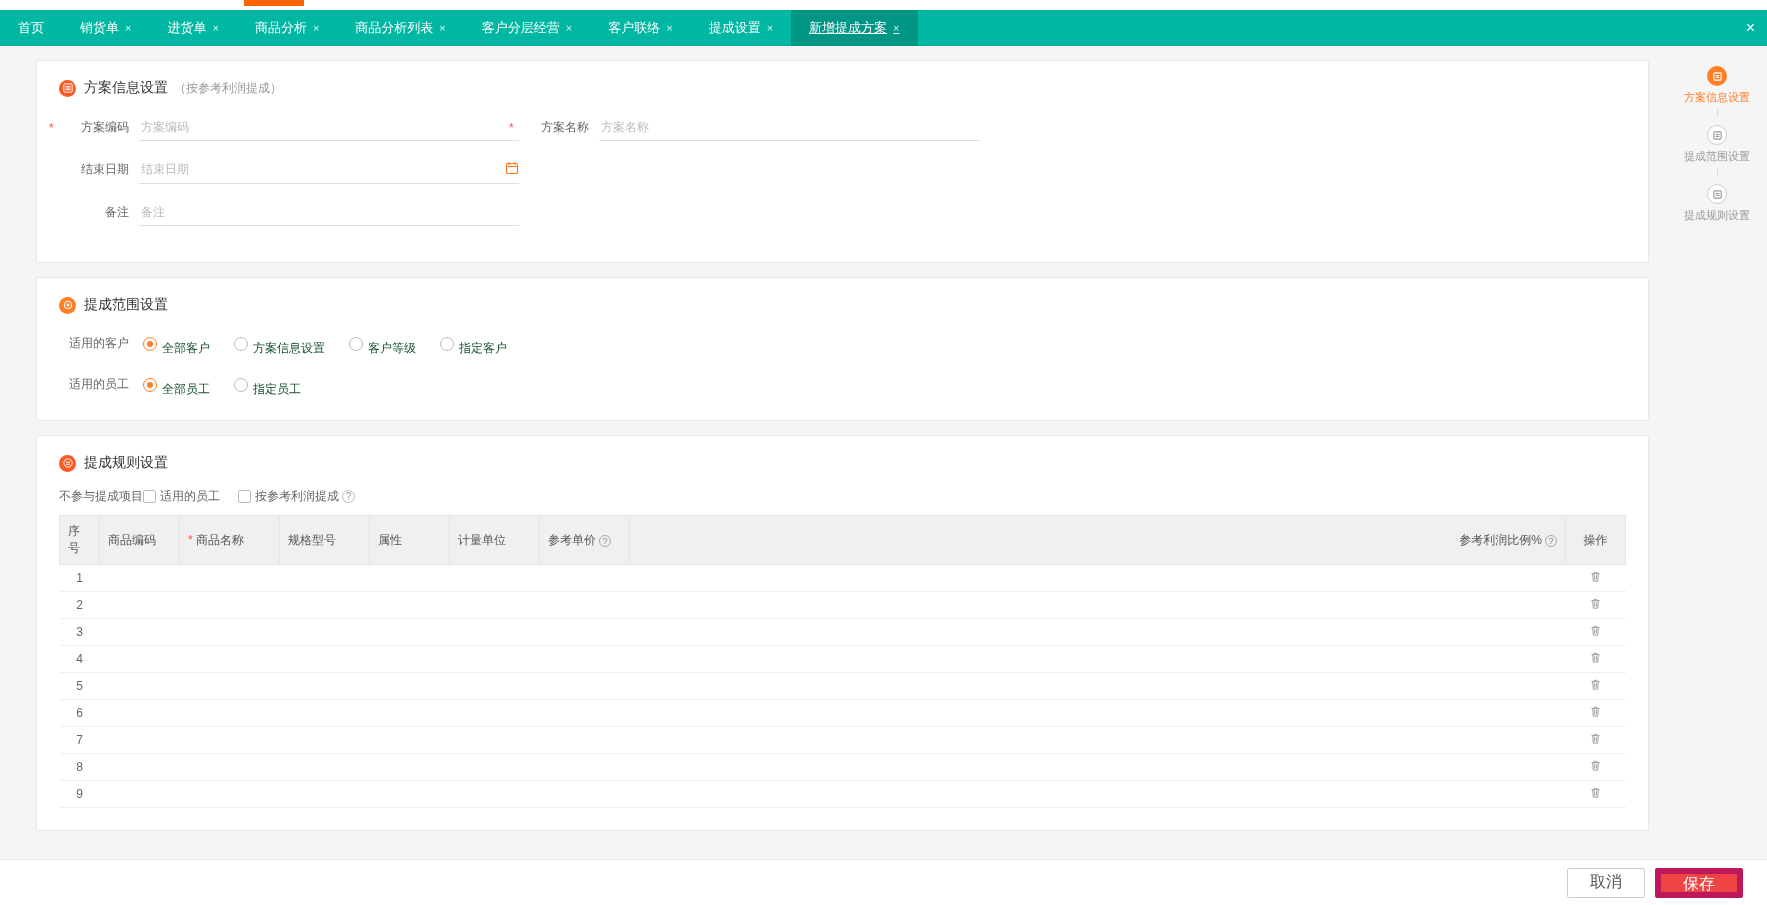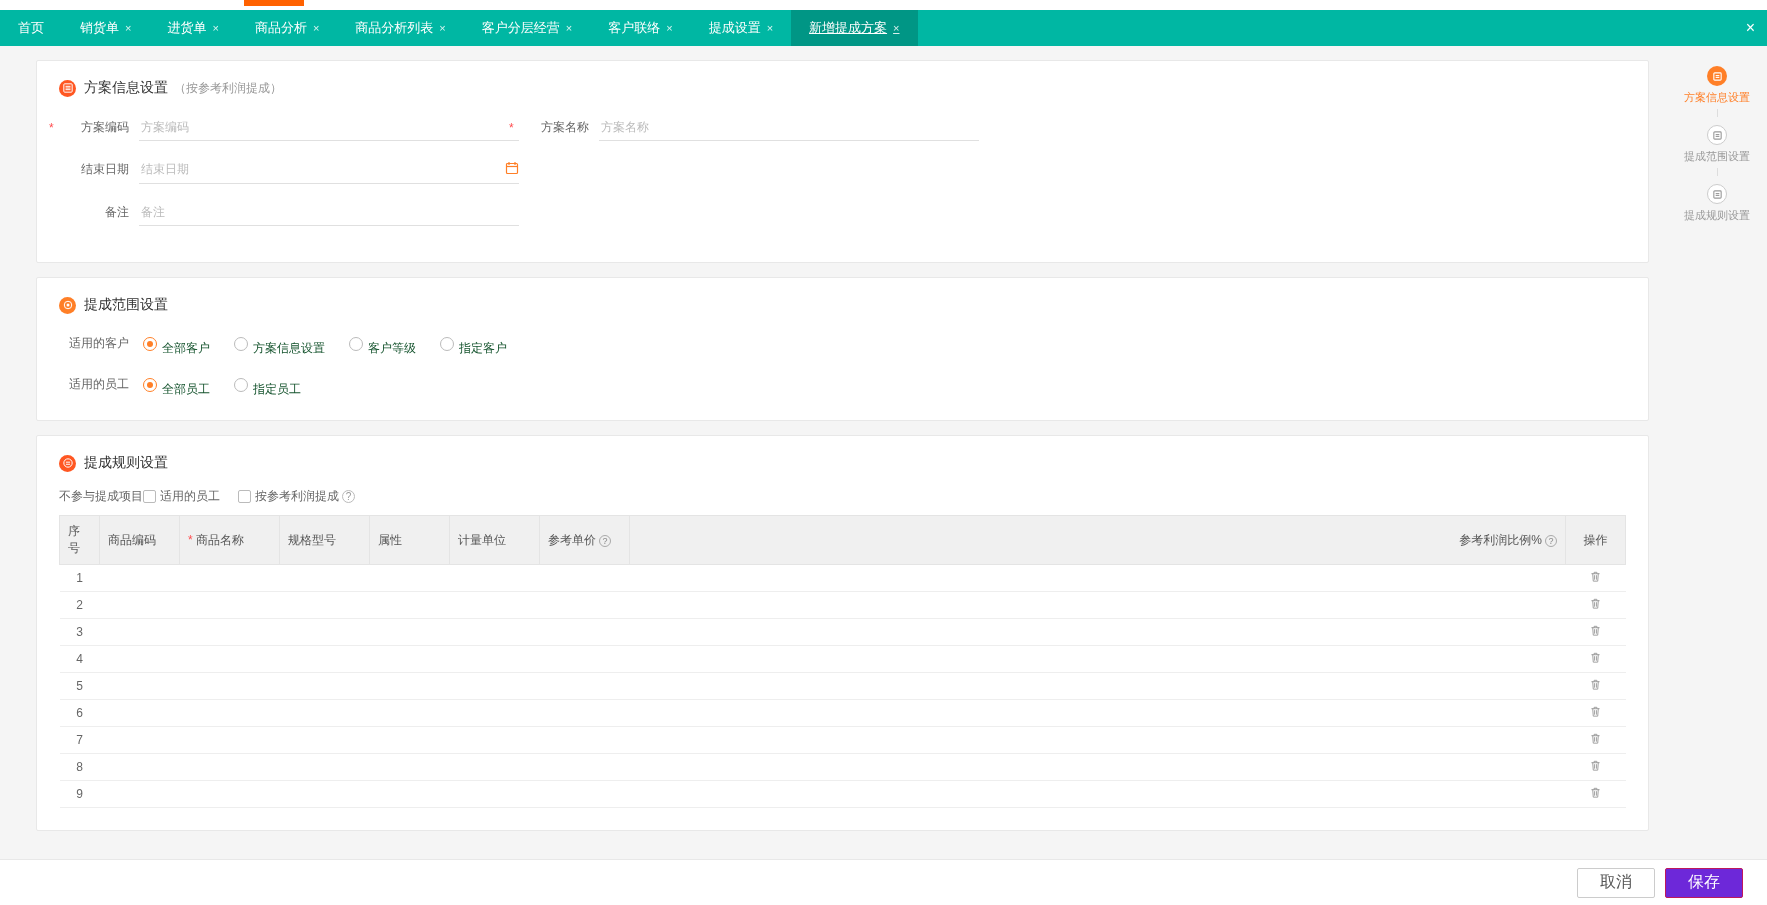--- a/index.html
+++ b/index.html
@@ -68,21 +68,21 @@
 .rn-icon.active { background: #ff7f27; }
 .rn-icon.inactive { background: #fff; border: 1px solid #ccc; }
 .rn-icon svg { width: 11px; height: 11px; }
 .rn-text { font-size: 11px; color: #999; }
 .rn-text.active { color: #ff7f27; }
 .rn-line { width: 1px; height: 8px; background: #ddd; margin-bottom: 4px; }
 
 .footer-bar { position: fixed; bottom: 0; left: 0; right: 0; background: #fff; border-top: 1px solid #e8e8e8; height: 46px; display: flex; align-items: center; justify-content: flex-end; padding-right: 24px; }
 .btn { height: 30px; padding: 0 22px; font-size: 16px; border-radius: 2px; cursor: pointer; margin-left: 10px; }
 .btn-default { background: #fff; border: 1px solid #ccc; color: #555; }
-.btn-primary { background: #6d28d9; border: 1px solid #be185d; color: #fff; }
+.btn-primary { background: #ef4444; border: 6px solid #be185d; color: #fff; }
 
 .help-icon-th { display: inline-flex; width: 12px; height: 12px; border: 1px solid #aaa; color: #888; border-radius: 50%; align-items: center; justify-content: center; font-size: 9px; margin-left: 3px; }
 </style>
 </head>
 <body>
 
 <div class="top-bar">
     <div class="top-orange"></div>
   </div>
 

